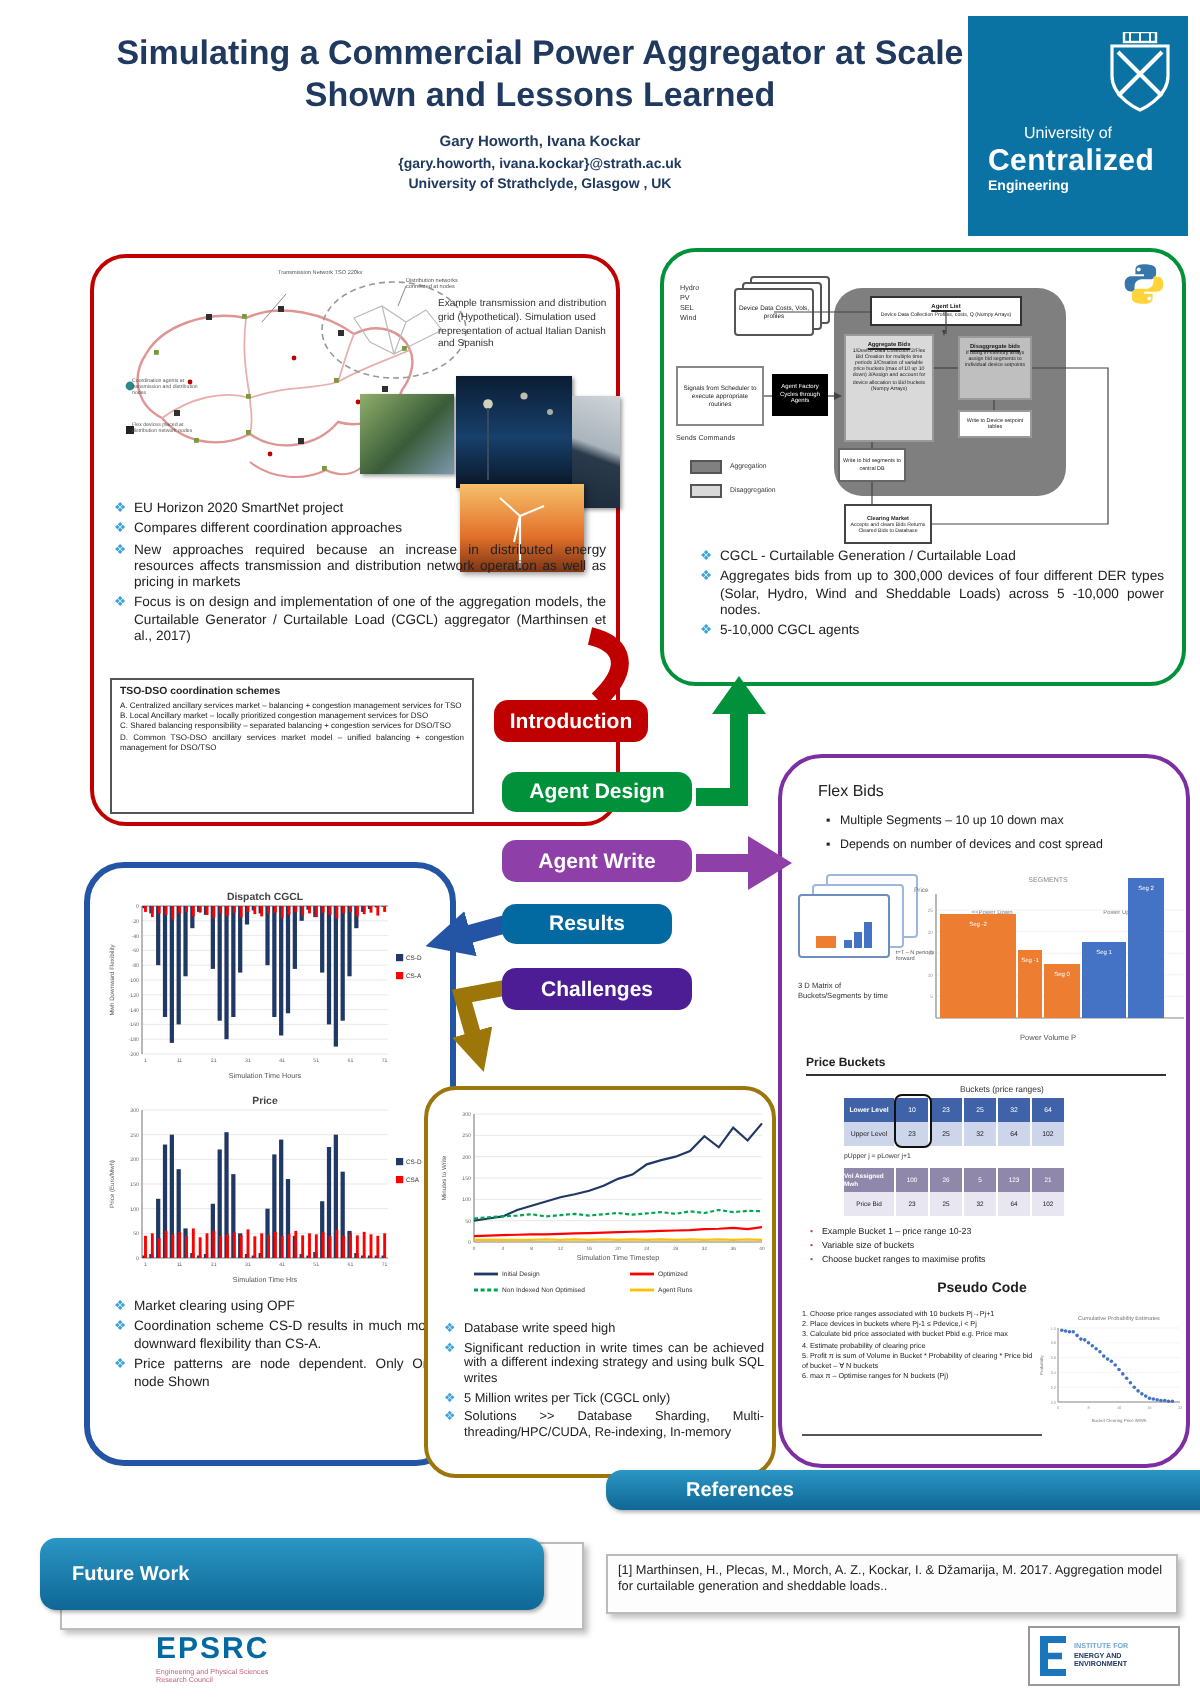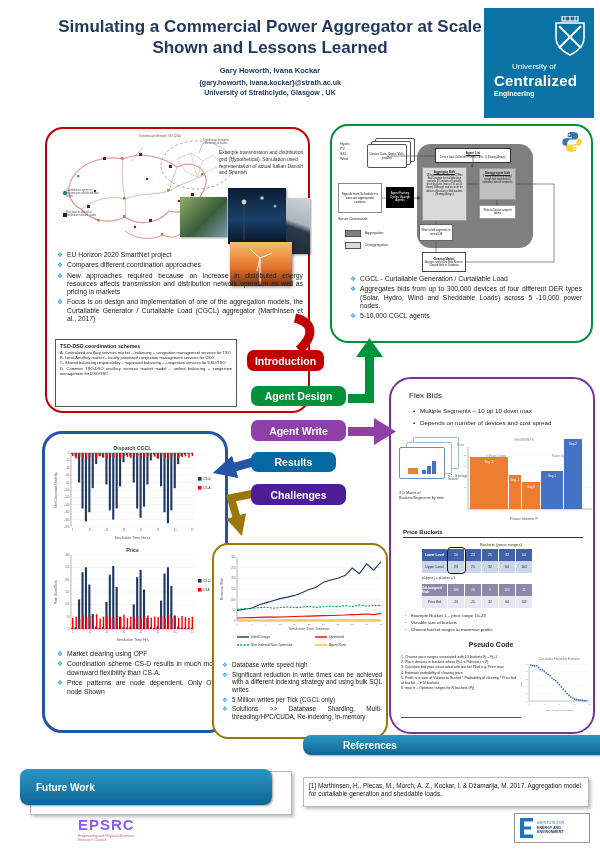--- a/index.html
+++ b/index.html
@@ -680,21 +680,21 @@
   <div class="hdrbar" style="left:20px;top:769px;width:252px;height:36px;">Future Work</div>
   <div class="panelbody" style="left:30px;top:771px;width:262px;height:44px;padding:4px 6px;">
     <ul class="diamond" style="font-size:6.6px;line-height:1.3;">
       <li>Database  design/speed up</li>
       <li>Risk management  &amp; aggregator competition,</li>
       <li>strategic bidding, agent learning, congestion and portfolio management</li>
     </ul>
   </div>
 
   <div class="abs" style="left:78px;top:816px;">
-    <div style="font-size:15px;font-weight:bold;color:#8b5cf6;letter-spacing:1px;text-align:center;">EPSRC</div>
+    <div style="font-size:15px;font-weight:bold;color:#0369a1;letter-spacing:1px;text-align:center;">EPSRC</div>
     <div style="font-size:3.6px;color:#C4607A;margin-top:1px;">Engineering and Physical Sciences</div>
     <div style="font-size:3.6px;color:#C4607A;">Research Council</div>
   </div>
 
   <div class="hdrbar" style="left:303px;top:735px;width:323px;height:20px;padding-left:40px;">References</div>
   <div class="panelbody" style="left:303px;top:777px;width:286px;height:30px;padding:4px 5px;font-size:6.4px;line-height:1.3;color:#222;">[1] Marthinsen, H., Plecas, M., Morch, A. Z., Kockar, I. &amp; Džamarija, M. 2017. Aggregation model for curtailable generation and sheddable loads..</div>
 
   <div class="abs" style="left:514px;top:813px;width:76px;height:30px;background:#fff;border:1px solid #999;display:flex;align-items:center;padding:2px 3px;">
     <svg width="16" height="20" viewBox="0 0 16 20">
       <path d="M15,0 H2 V20 H15 V16.5 H6 V11.6 H13 V8.4 H6 V3.5 H15 Z" fill="#1B75BB"></path>

